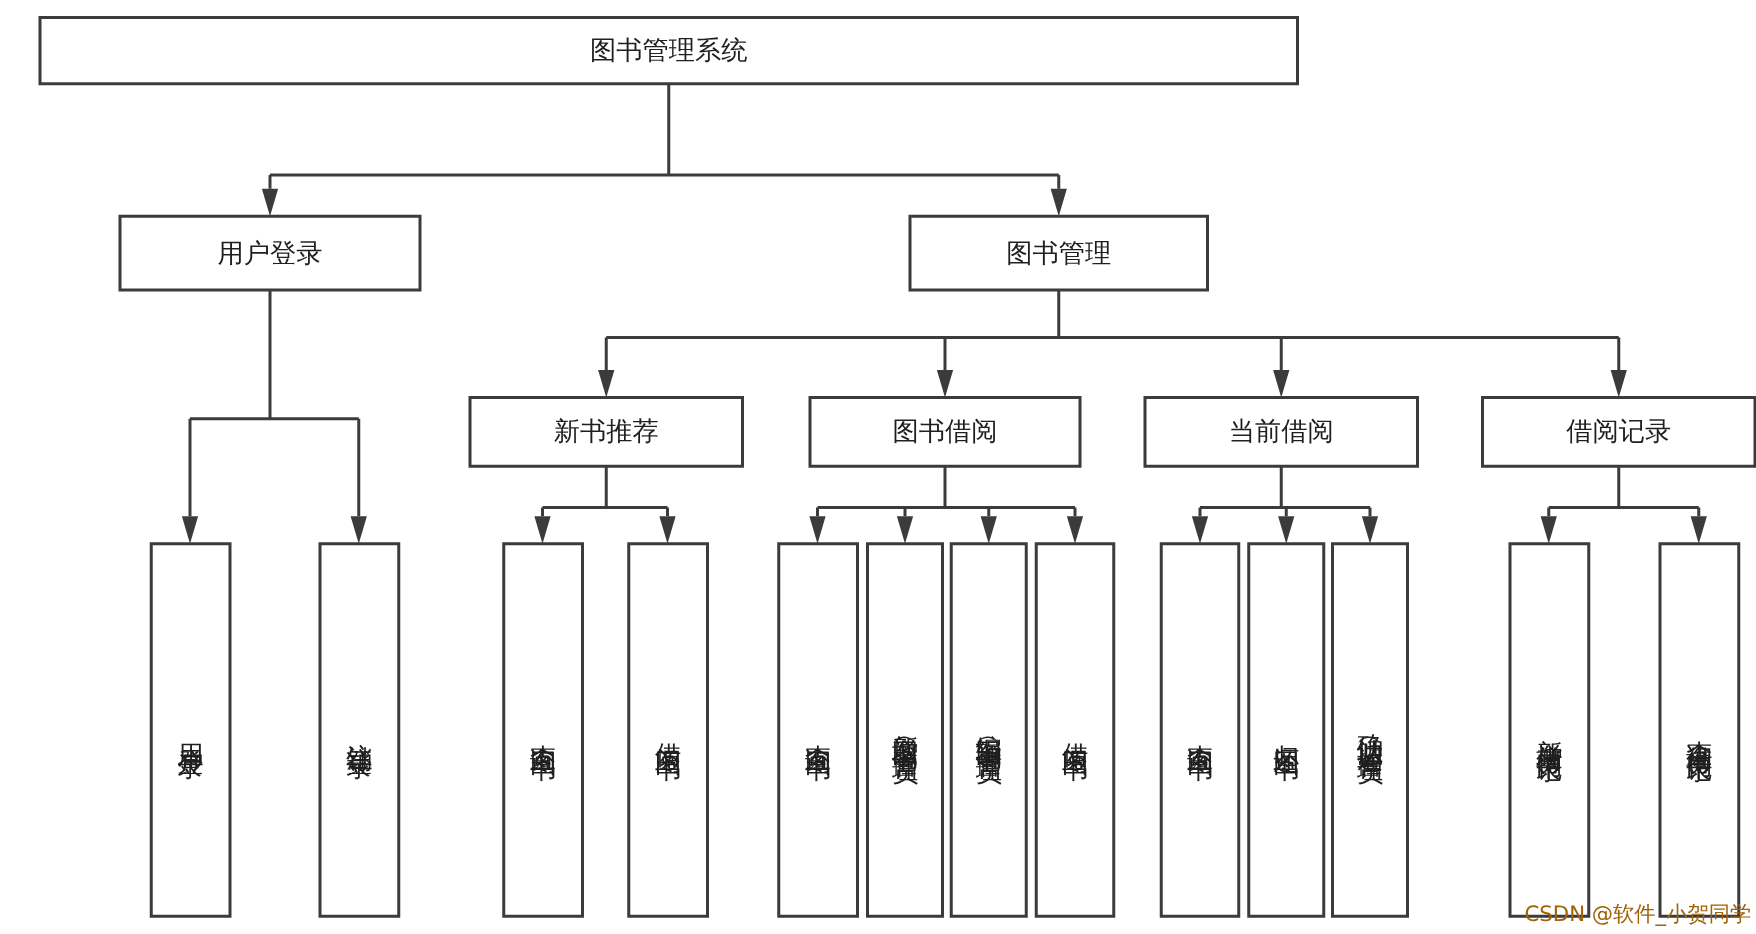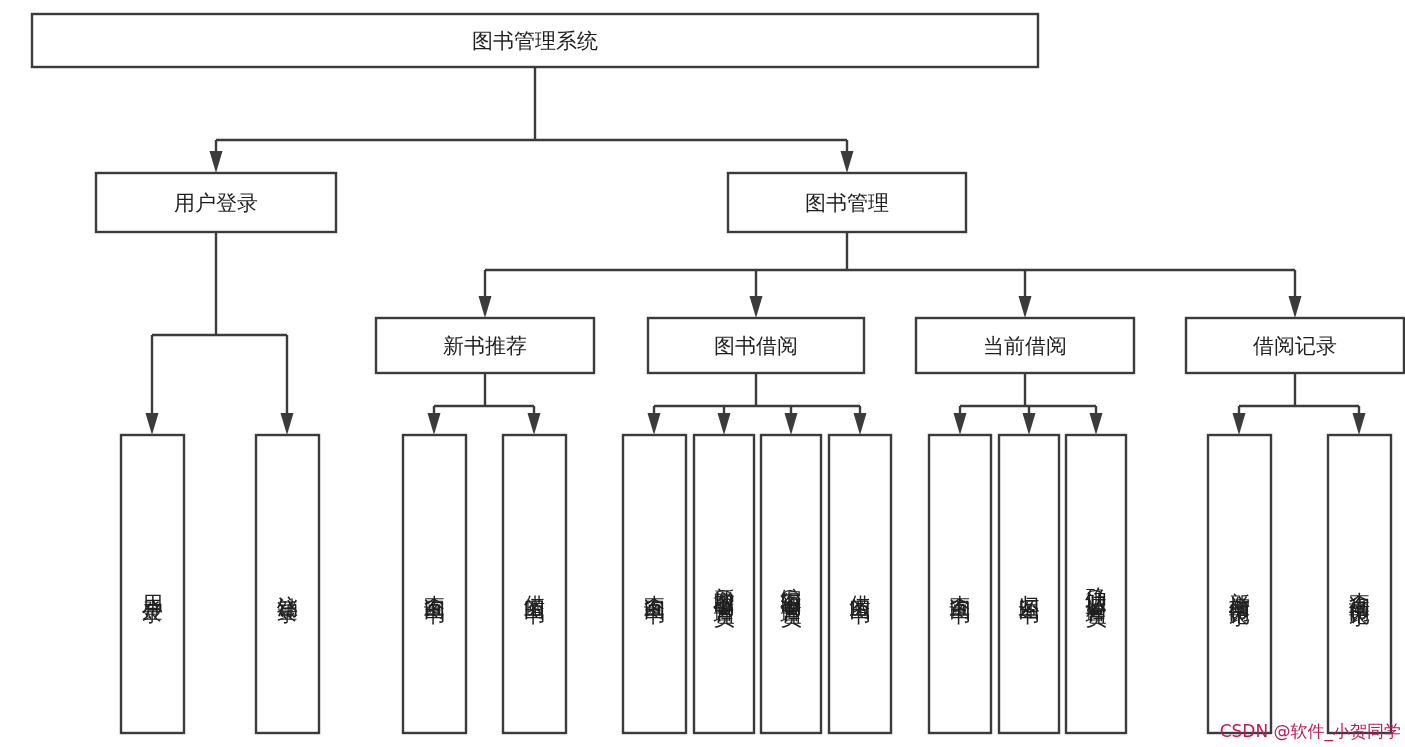--- a/index.html
+++ b/index.html
@@ -59,21 +59,21 @@
     text-orientation: upright;
     text-anchor: middle;
     letter-spacing: 3px;
   }
   .watermark-text {
     position: absolute;
     right: 20px;
     bottom: 4px;
     font-family: "DejaVu Sans", "Liberation Sans", sans-serif;
     font-size: 17px;
-    color: #be185d;
+    color: #a16207;
     white-space: nowrap;
     user-select: none;
   }
 </style>
 </head>
 <body>
 
 <div id="diagram-root">
   <svg class="diagram-canvas" viewBox="0 0 1405 747" xmlns="http://www.w3.org/2000/svg">
     <g id="connectors-layer">

